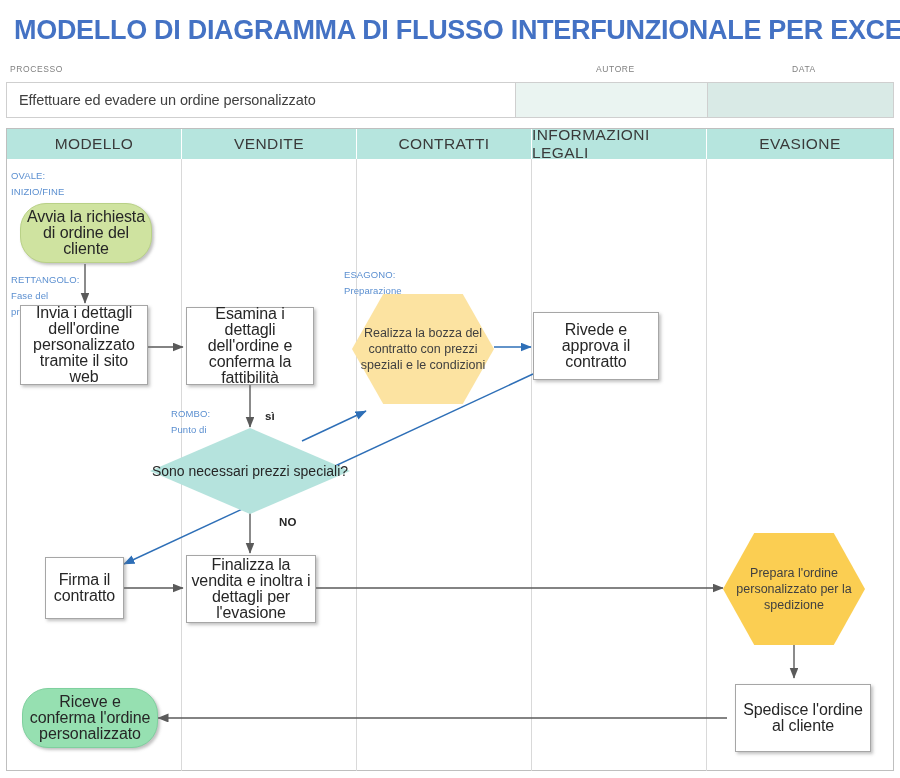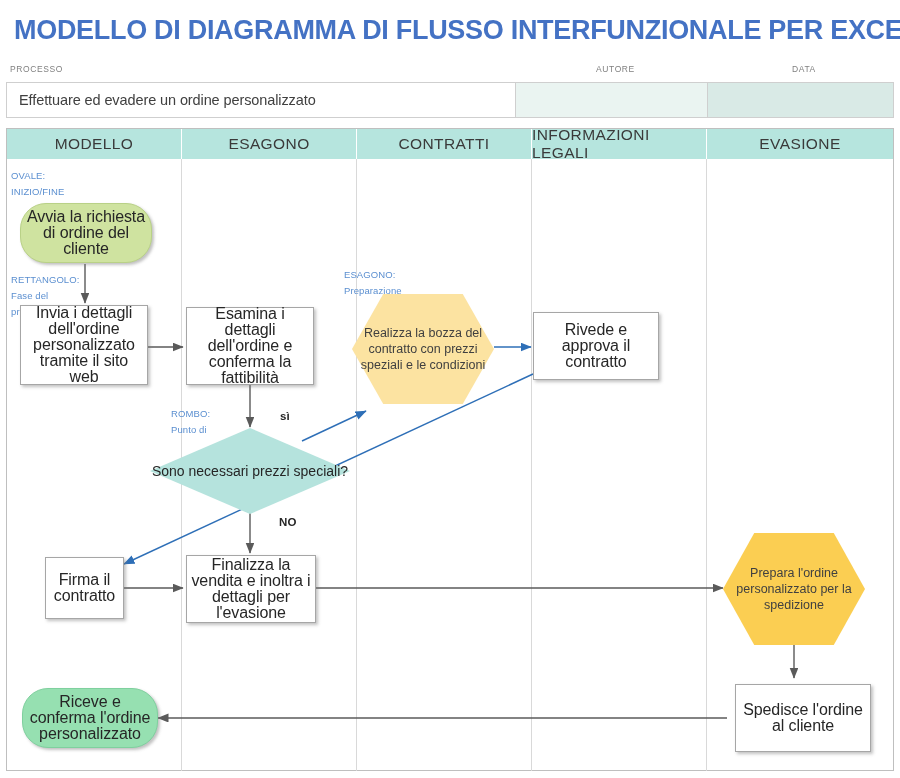--- a/index.html
+++ b/index.html
@@ -241,21 +241,21 @@
       <span class="meta-value"></span>
     </div>
     <div class="meta-cell date">
       <span class="meta-value"></span>
     </div>
   </div>
 
   <div class="lanes">
     <div class="lane-header-row">
       <div class="lane-header col-w1">MODELLO</div>
-      <div class="lane-header col-w2">ESAGONO</div>
+      <div class="lane-header col-w2">VENDITE</div>
       <div class="lane-header col-w3">CONTRATTI</div>
       <div class="lane-header col-w4">INFORMAZIONI LEGALI</div>
       <div class="lane-header col-w5">EVASIONE</div>
     </div>
     <div class="lane-body">
       <div class="lane-col col-w1"></div>
       <div class="lane-col col-w2"></div>
       <div class="lane-col col-w3"></div>
       <div class="lane-col col-w4"></div>
       <div class="lane-col col-w5"></div>
@@ -319,21 +319,21 @@
 
     <div class="node rect" style="left:186px; top:307px; width:128px; height:78px;">Esamina i dettagli dell'ordine e conferma la fattibilità</div>
 
     <div class="diamondwrap" style="left:150px; top:428px; width:200px; height:86px;">
       <div class="dbg"></div>
       <div class="dtext">Sono necessari prezzi speciali?</div>
     </div>
 
     <div class="node rect" style="left:186px; top:555px; width:130px; height:68px;">Finalizza la vendita e inoltra i dettagli per l'evasione</div>
 
-    <div class="branch-label" style="left:280px; top:410px;">sì</div>
+    <div class="branch-label" style="left:265px; top:410px;">sì</div>
     <div class="branch-label" style="left:279px; top:516px;">NO</div>
 
     <div class="hexwrap" style="left:352px; top:294px; width:142px; height:110px;">
       <div class="hexbg pale"></div>
       <div class="hextext">Realizza la bozza del contratto con prezzi speziali e le condizioni</div>
     </div>
 
     <div class="node rect" style="left:533px; top:312px; width:126px; height:68px;">Rivede e approva il contratto</div>
 
     <div class="hexwrap" style="left:723px; top:533px; width:142px; height:112px;">

